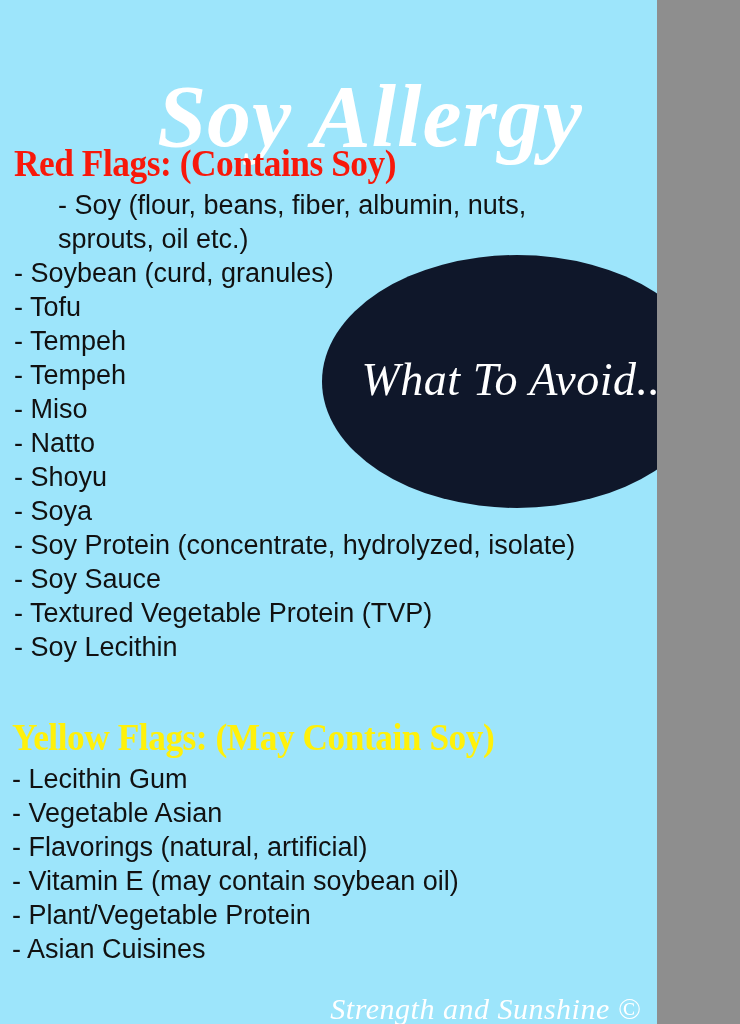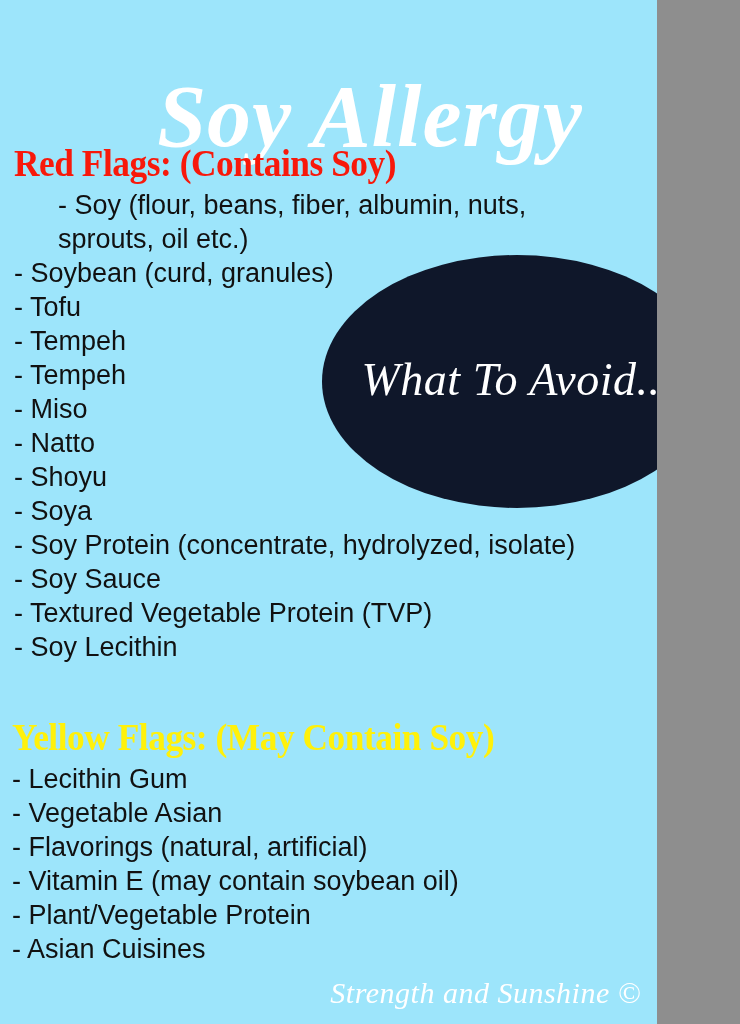--- a/index.html
+++ b/index.html
@@ -110,21 +110,21 @@
     width: 716px;
     z-index: 2;
   }
   #yellow-flags-heading { margin-bottom: 6px; }
   #yellow-flags-section .flag-list li { line-height: 34px; }
 
   
   #footer-credit {
     position: absolute;
     right: 16px;
-    bottom: 16px;
+    bottom: 0;
     font-family: "Liberation Serif", "DejaVu Serif", serif;
     font-style: italic;
     font-size: 30px;
     line-height: 1;
     color: #ffffff;
     letter-spacing: 0.5px;
     white-space: nowrap;
     z-index: 3;
   }
 </style>

